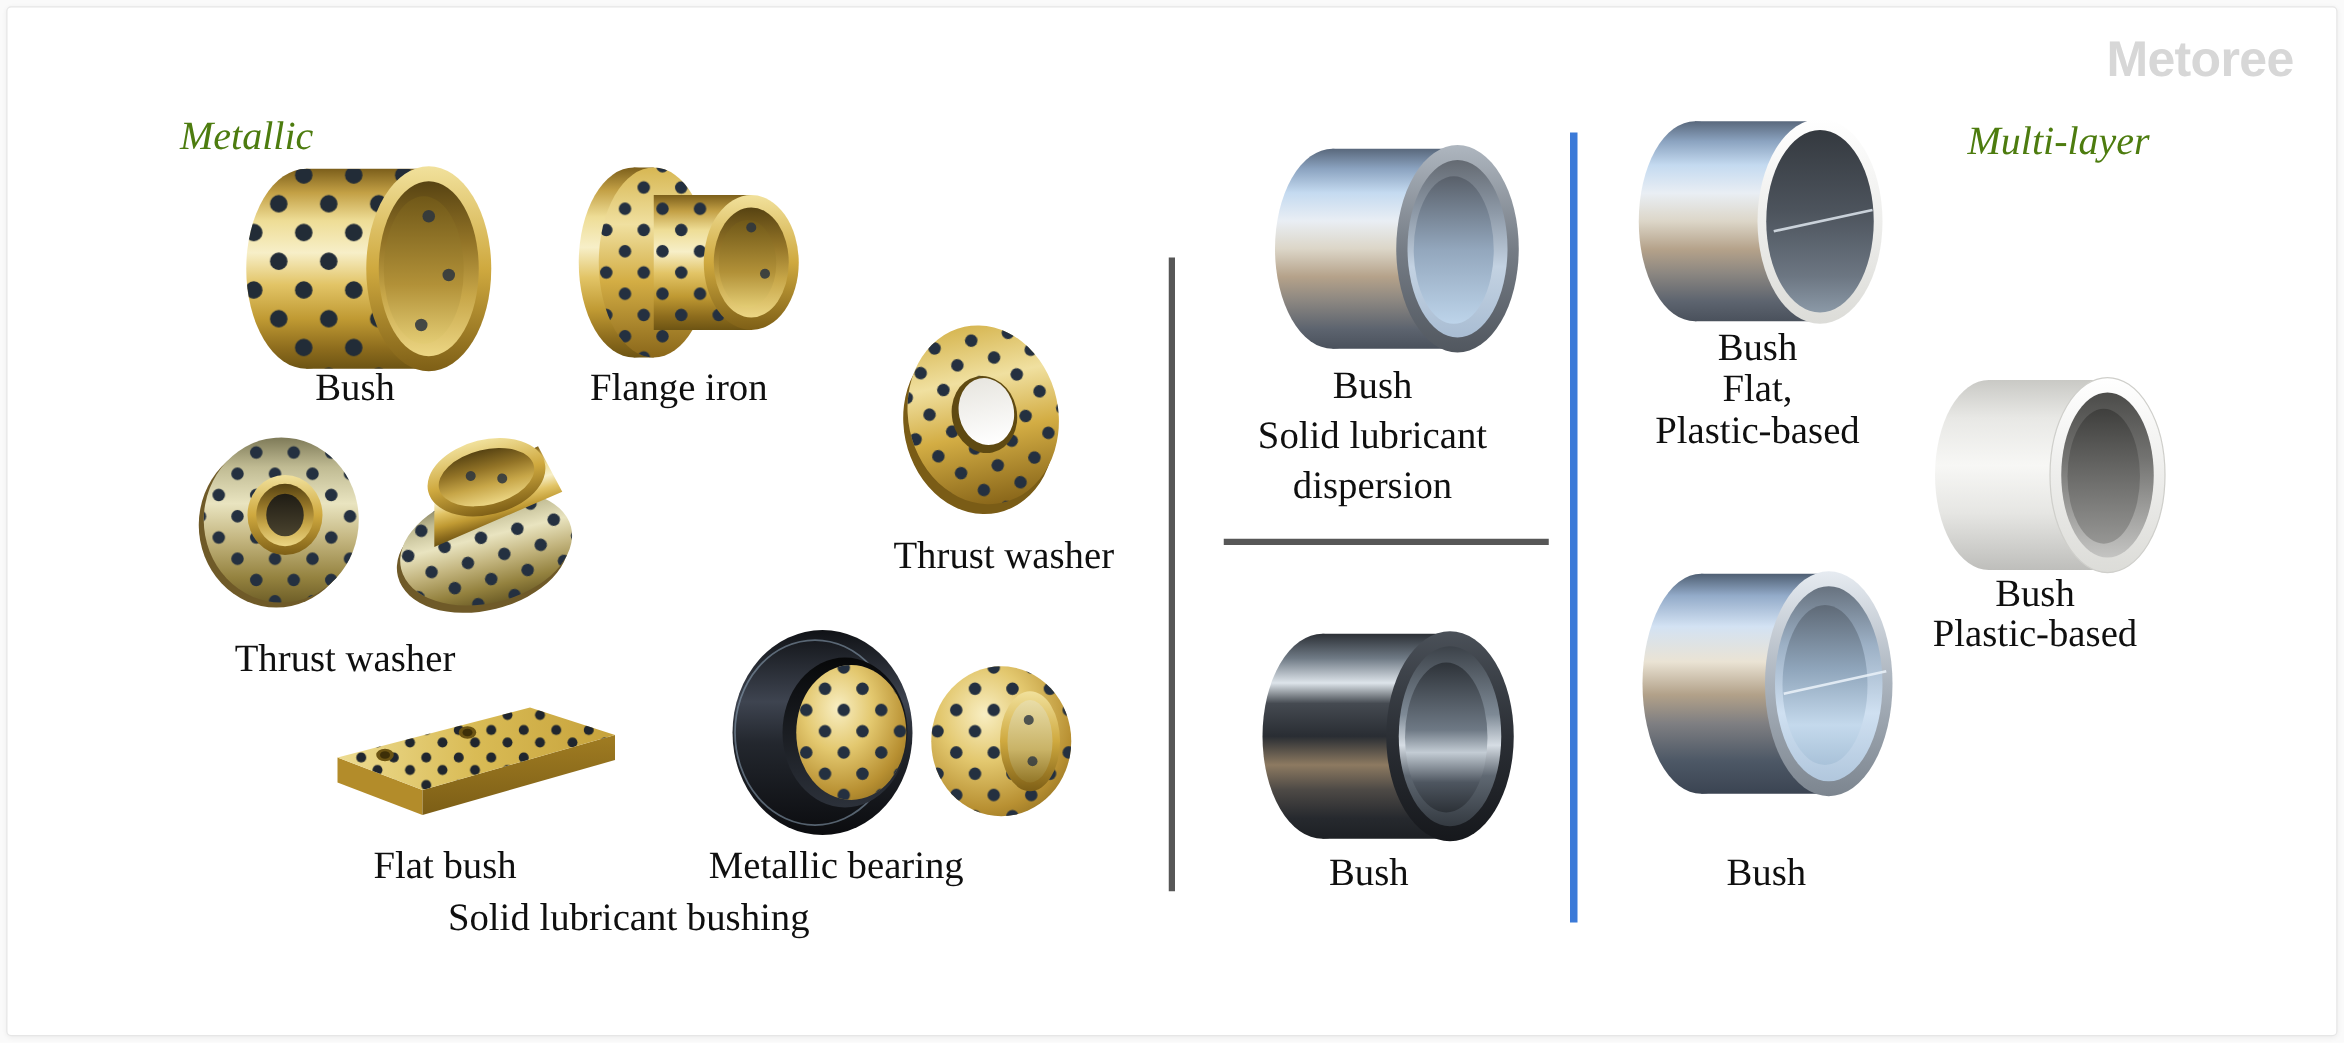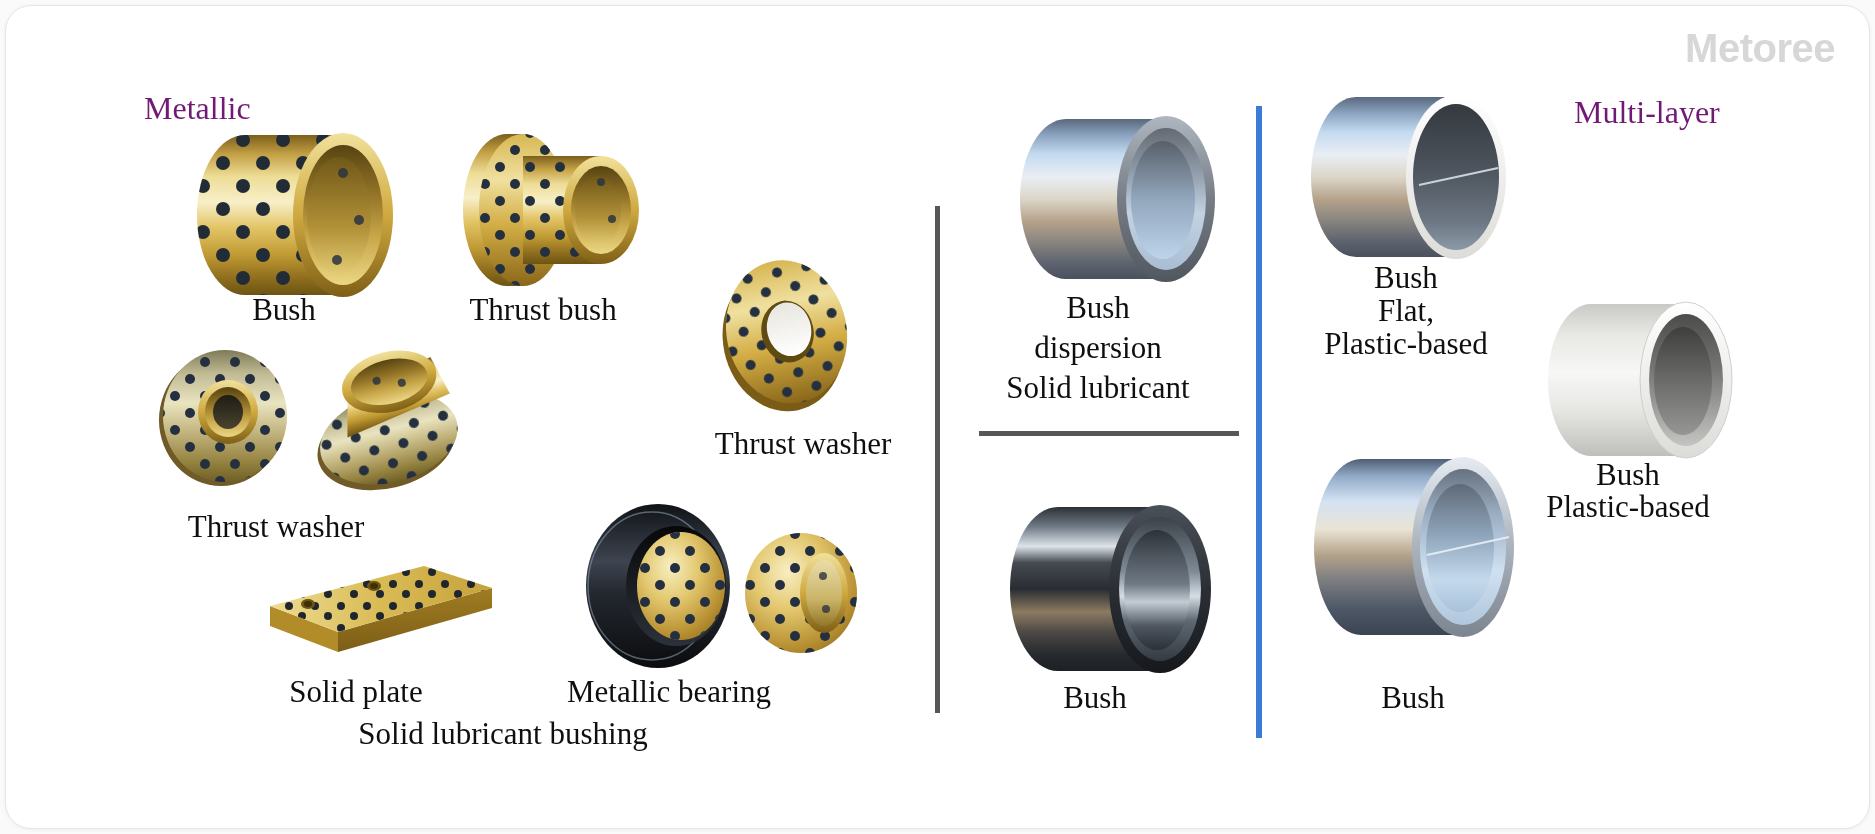--- a/index.html
+++ b/index.html
@@ -1,23 +1,23 @@
 <!DOCTYPE html>
 <html><head>
 <meta charset="utf-8">
 <style>
   html,body{margin:0;padding:0;background:#fafafa;}
   .canvas{position:relative;width:1875px;height:834px;overflow:hidden;
           font-family:"Liberation Serif", serif;color:#111;}
   .card{position:absolute;inset:5px;background:#ffffff;border:1.5px solid #e6e6e6;
-        border-radius:26px;box-shadow:0 1px 4px rgba(0,0,0,.05);}
+        border-radius:4px;box-shadow:0 1px 4px rgba(0,0,0,.05);}
   .img{position:absolute;}
   .lbl{position:absolute;transform:translateX(-50%);font-size:31px;white-space:nowrap;color:#0f0f0f;}
   .lbl.multi{text-align:center;}
-  .title{position:absolute;font-size:32px;color:#701a75;white-space:nowrap;}
+  .title{position:absolute;font-size:32px;color:#4d7c0f;white-space:nowrap;font-style:italic;}
   .brand{position:absolute;top:20px;right:34px;
          font-family:"Liberation Sans", sans-serif;font-weight:bold;
          font-size:40px;letter-spacing:-.5px;color:#d7d7d7;}
   .vline,.hline{position:absolute;}
   .vline.gray{left:929px;top:200px;width:5px;height:507px;background:#575757;}
   .vline.blue{left:1250px;top:100px;width:6px;height:632px;background:#3b7ad8;}
   .hline.gray{left:973px;top:425px;width:260px;height:5px;background:#575757;}
 </style>
 </head>
 <body>
@@ -271,21 +271,21 @@
         <ellipse cx="62" cy="86" rx="44" ry="76" fill="url(#goldFace)"></ellipse>
         <rect x="14" y="6" width="96" height="160" fill="url(#goldDotsSm)" clip-path="url(#clipF1)"></rect>
         <rect x="62" y="32" width="78" height="108" fill="url(#goldBody)"></rect>
         <rect x="62" y="32" width="78" height="108" fill="url(#goldDotsSm)" clip-path="url(#clipF2)"></rect>
         <ellipse cx="140" cy="86" rx="38" ry="54" fill="url(#goldRim)"></ellipse>
         <ellipse cx="140" cy="86" rx="30" ry="44" fill="url(#goldIn)"></ellipse>
         <ellipse cx="137" cy="87" rx="23" ry="35" fill="url(#goldIn2)"></ellipse>
         <circle cx="140" cy="58" r="4" fill="#2a3440" opacity=".85"></circle>
         <circle cx="151" cy="95" r="4" fill="#2a3440" opacity=".85"></circle>
       </svg>
-      <div class="lbl" style="left:537px;top:286px">Thrust bush</div>
+      <div class="lbl" style="left:537px;top:286px">Flange iron</div>
 
       <svg class="img" style="left:700px;top:240px" width="160" height="175" viewBox="0 0 160 175">
         <defs>
             <clipPath id="clipW1">
               <ellipse cx="81" cy="86" rx="60" ry="72"></ellipse>
             </clipPath>
           </defs>
         <g transform="rotate(-12 80 88)">
           <ellipse cx="76" cy="93" rx="60" ry="72" fill="#7a5c16"></ellipse>
           <ellipse cx="81" cy="86" rx="60" ry="72" fill="url(#goldFace)"></ellipse>
@@ -332,21 +332,21 @@
           </defs>
         <polygon points="14,50 82,76 82,96 14,70" fill="#b38c2a"></polygon>
         <polygon points="82,76 236,32 236,52 82,96" fill="url(#plateFront)"></polygon>
         <polygon points="14,50 168,10 236,32 82,76" fill="url(#plateTop)"></polygon>
         <rect x="14" y="6" width="225" height="75" fill="url(#plateDots)" clip-path="url(#clipP1)"></rect>
         <ellipse cx="52" cy="48" rx="7" ry="5" fill="#6b5413"></ellipse>
         <ellipse cx="52" cy="48" rx="4" ry="3" fill="#3d2f08"></ellipse>
         <ellipse cx="118" cy="30" rx="7" ry="5" fill="#6b5413"></ellipse>
         <ellipse cx="118" cy="30" rx="4" ry="3" fill="#3d2f08"></ellipse>
       </svg>
-      <div class="lbl" style="left:350px;top:668px">Solid plate</div>
+      <div class="lbl" style="left:350px;top:668px">Flat bush</div>
 
       <svg class="img" style="left:570px;top:485px" width="290" height="185" viewBox="0 0 290 185">
         <defs>
           <clipPath id="clipS1">
               <ellipse cx="105" cy="95" rx="44" ry="54"></ellipse>
             </clipPath>
           <clipPath id="clipS2">
               <ellipse cx="225" cy="102" rx="56" ry="60"></ellipse>
             </clipPath>
         </defs>
@@ -375,22 +375,22 @@
 
       <svg class="img" style="left:1008px;top:103px" width="210" height="180" viewBox="0 0 210 180">
         <ellipse cx="52" cy="90" rx="46" ry="80" fill="url(#steelBody)"></ellipse>
         <rect x="52" y="10" width="100" height="160" fill="url(#steelBody)"></rect>
         <ellipse cx="152" cy="90" rx="49" ry="83" fill="url(#steelRim)"></ellipse>
         <ellipse cx="152" cy="90" rx="40" ry="71" fill="url(#steelIn)"></ellipse>
         <ellipse cx="149" cy="91" rx="32" ry="59" fill="url(#steelIn2)"></ellipse>
       </svg>
       <div class="lbl multi" style="left:1092px;top:282px;line-height:40px">
         <div>Bush</div>
+        <div>Solid lubricant</div>
         <div>dispersion</div>
-        <div>Solid lubricant</div>
       </div>
 
       <svg class="img" style="left:998px;top:492px" width="220" height="182" viewBox="0 0 220 182">
         <ellipse cx="54" cy="91" rx="48" ry="82" fill="url(#ironBody)"></ellipse>
         <rect x="54" y="9" width="102" height="164" fill="url(#ironBody)"></rect>
         <ellipse cx="156" cy="91" rx="51" ry="84" fill="url(#ironRim)"></ellipse>
         <ellipse cx="156" cy="91" rx="41" ry="72" fill="url(#ironIn)"></ellipse>
         <ellipse cx="153" cy="92" rx="33" ry="60" fill="url(#ironIn2)"></ellipse>
       </svg>
       <div class="lbl multi" style="left:1089px;top:673px;line-height:38px">

